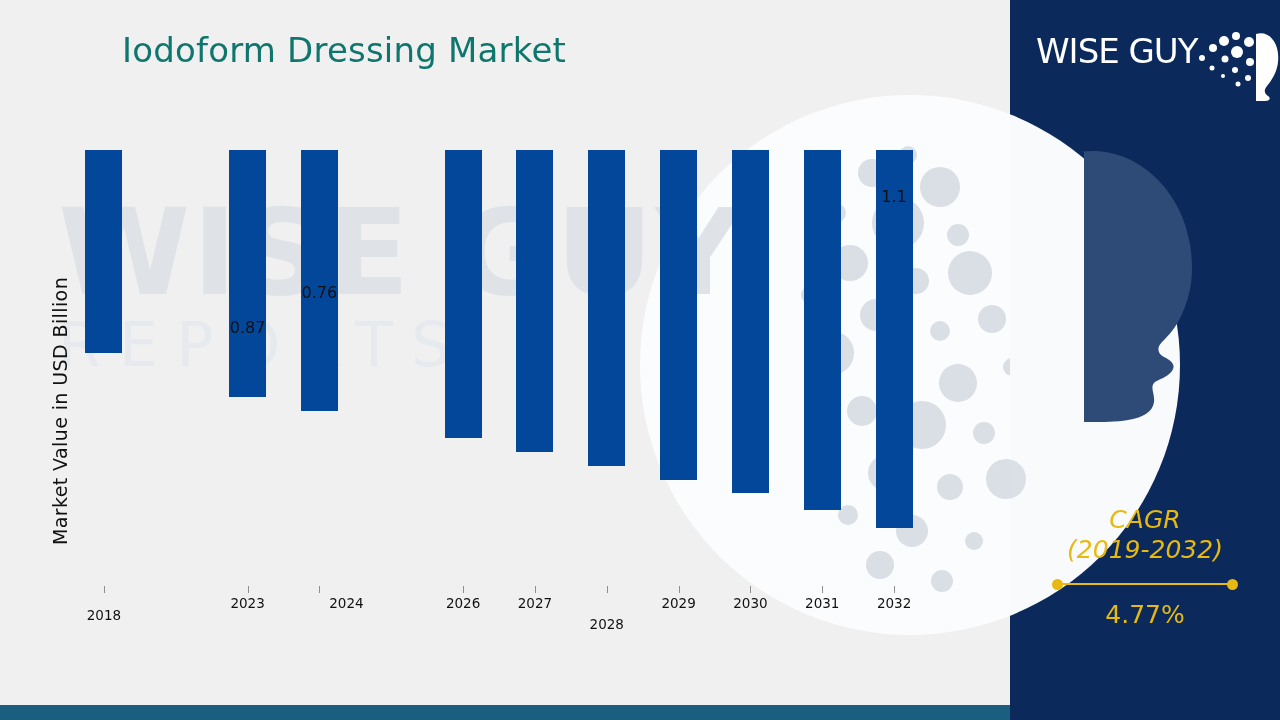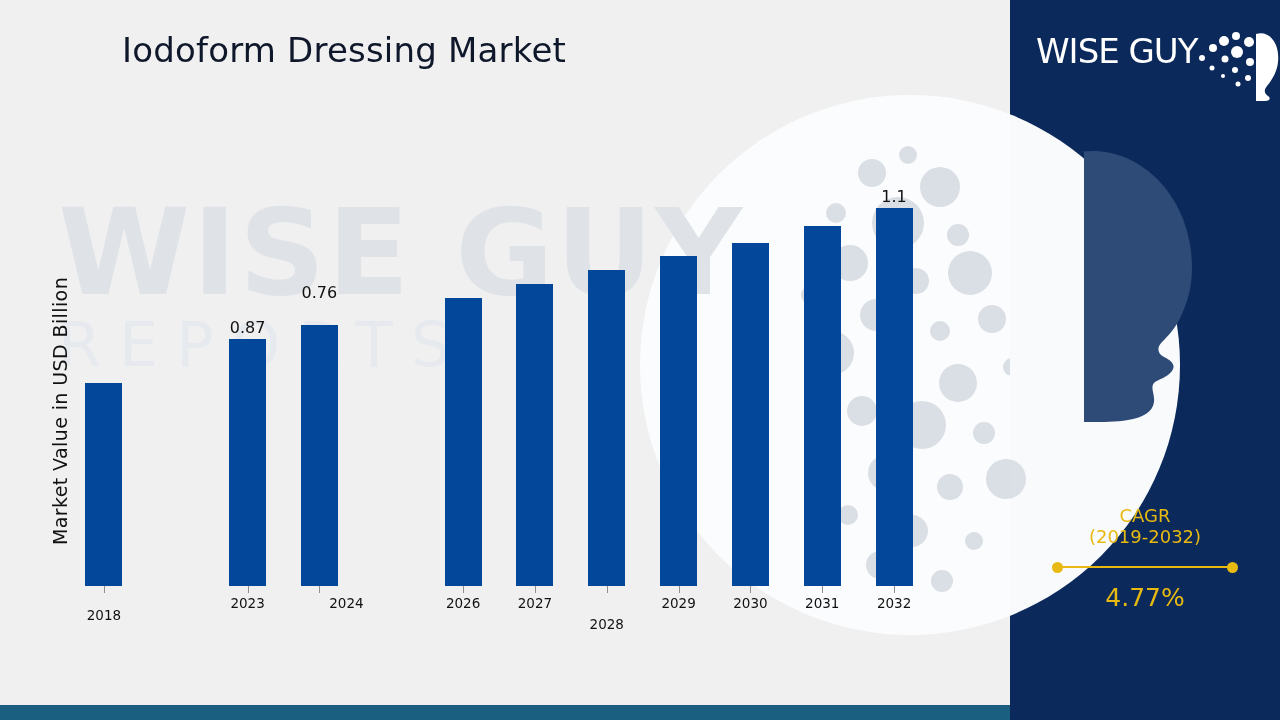--- a/index.html
+++ b/index.html
@@ -51,21 +51,21 @@
     font-weight:400;
     color:#e6eaee;
     margin-top:6px;
   }
 
   
   .chart-title {
     position:absolute; z-index:4;
     left:122px; top:30px;
     font-size:34px;
-    color:#0f172a;
+    color:#0f766e;
     font-weight:400;
     letter-spacing:0.2px;
     white-space:nowrap;
   }
 
   
   .y-axis-label {
     position:absolute; z-index:4;
     left:-150px; top:400px;
     width:420px;
@@ -82,21 +82,21 @@
   .plot {
     position:absolute; z-index:3;
     left:68px; top:150px;
     width:862px; height:436px;
   }
   .baseline {
     position:absolute; left:0; bottom:0; width:100%; height:1px; background:transparent;
   }
   .bar-slot {
     position:absolute; bottom:0;
-    display:flex; flex-direction:column; justify-content:flex-end; align-items:center;
+    display:flex; flex-direction:column; align-items:center;
     height:100%;
   }
   .bar {
     width:37px;
     background:#03479a;
   }
   .bar-value {
     position:absolute;
     bottom:100%;
     margin-bottom:4px;
@@ -162,21 +162,21 @@
   }
   .logo-dots { position:absolute; right:-12px; top:-6px; }
 
   
   .cagr-block {
     position:absolute; z-index:6;
     left:0; right:0; top:505px;
     text-align:center;
     color:#e8b911;
   }
-  .cagr-title { font-size:18px; line-height:1.18; }
+  .cagr-title { font-size:25px; line-height:1.18;font-style:italic; }
   .cagr-sep {
     margin:14px auto 10px;
     width:186px; height:12px;
     position:relative;
   }
   .cagr-sep .line {
     position:absolute; left:6px; right:6px; top:5px; height:2px; background:#e8b911;
   }
   .cagr-sep .dot {
     position:absolute; top:1px; width:11px; height:11px; border-radius:50%; background:#e8b911;

